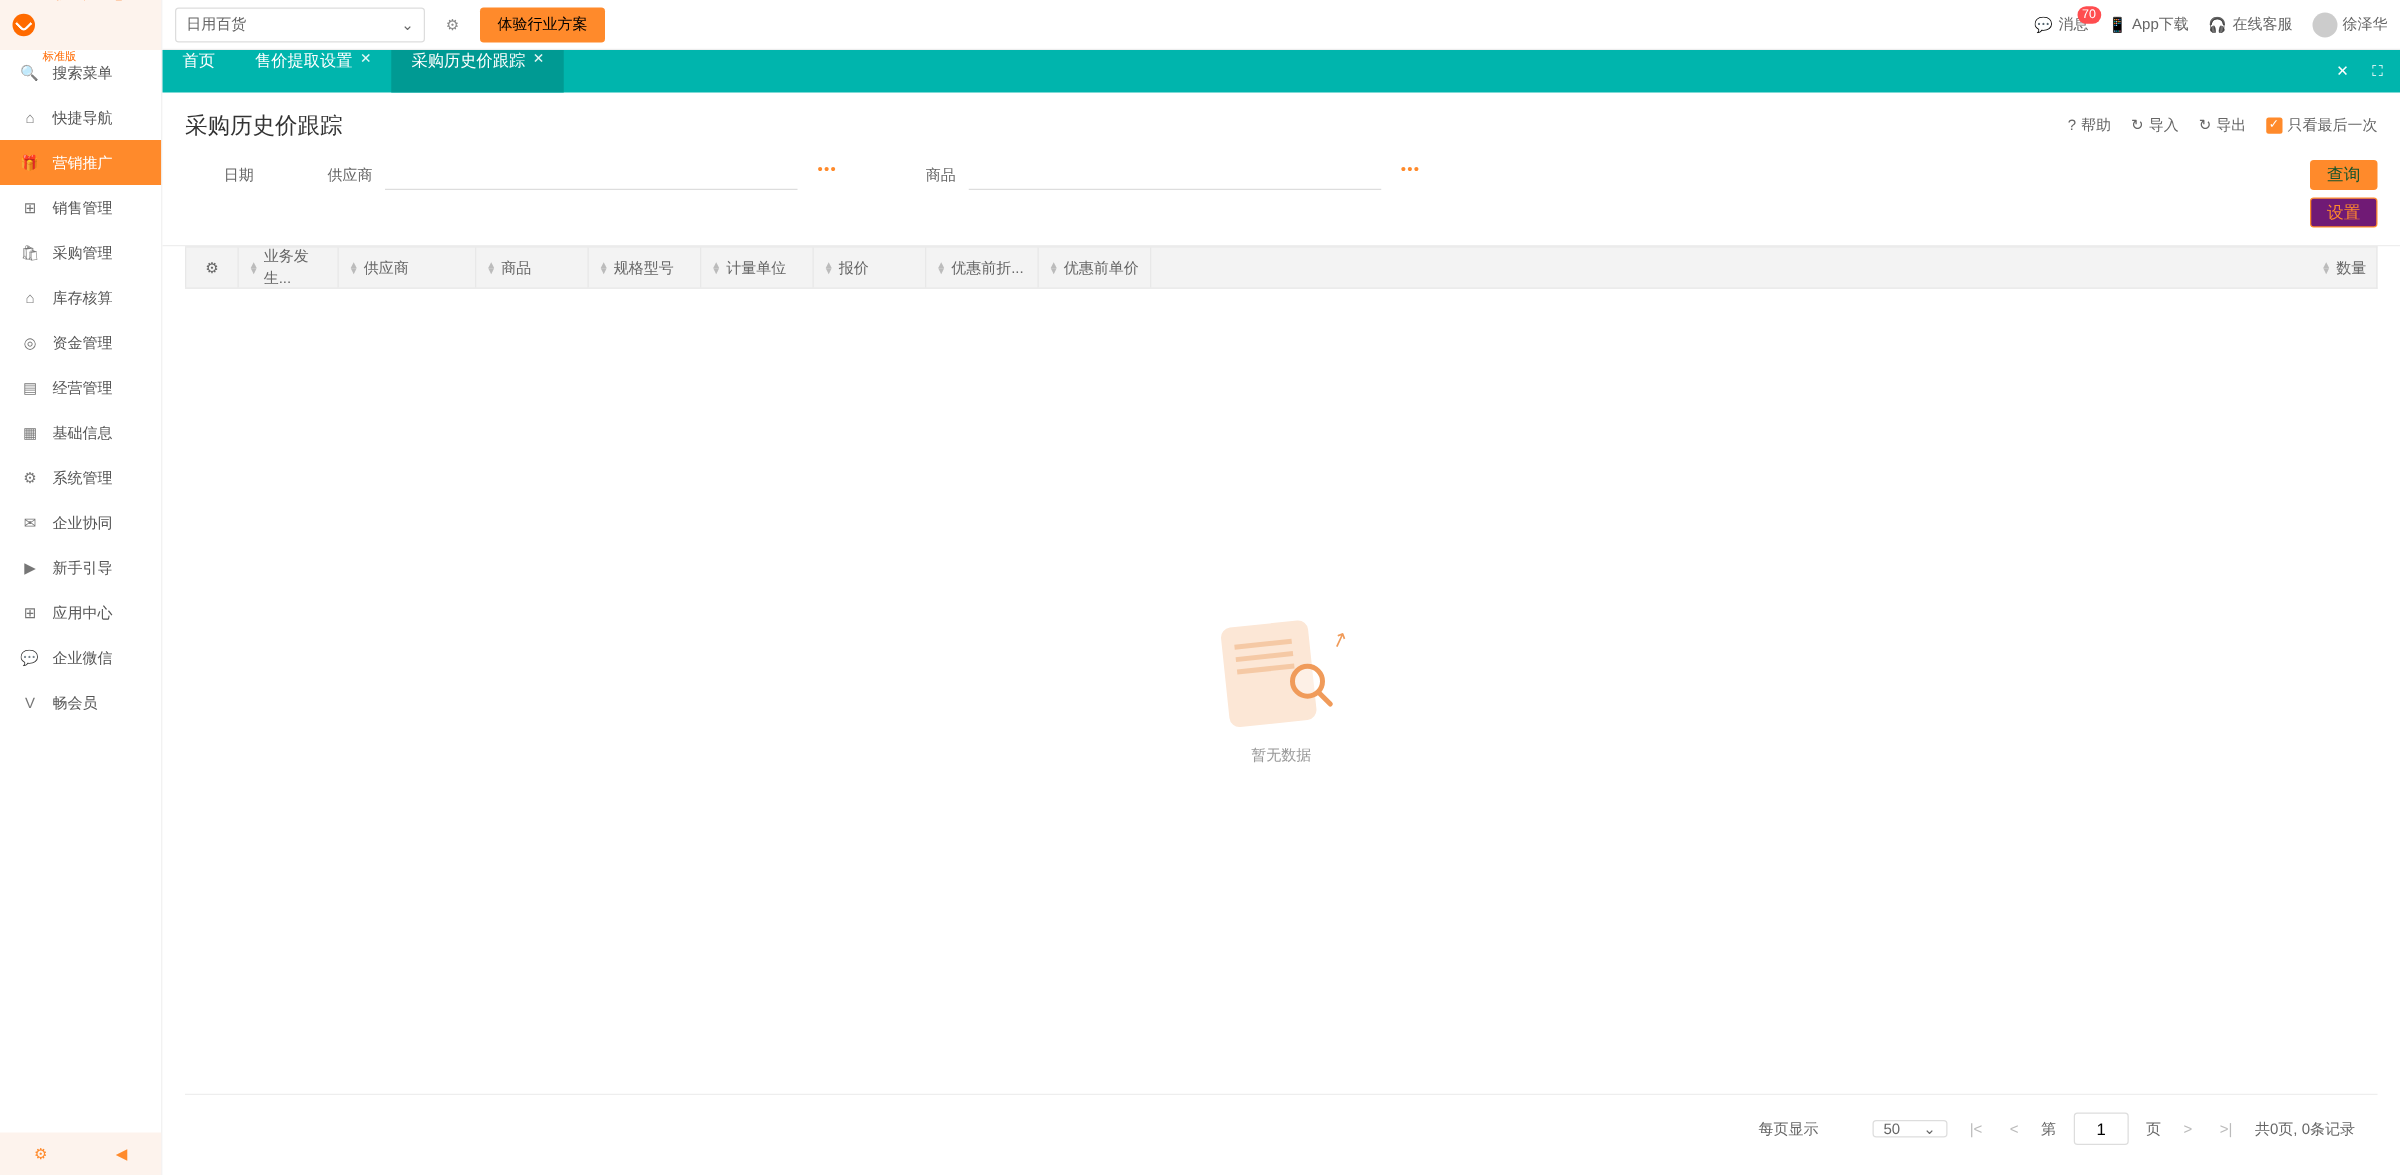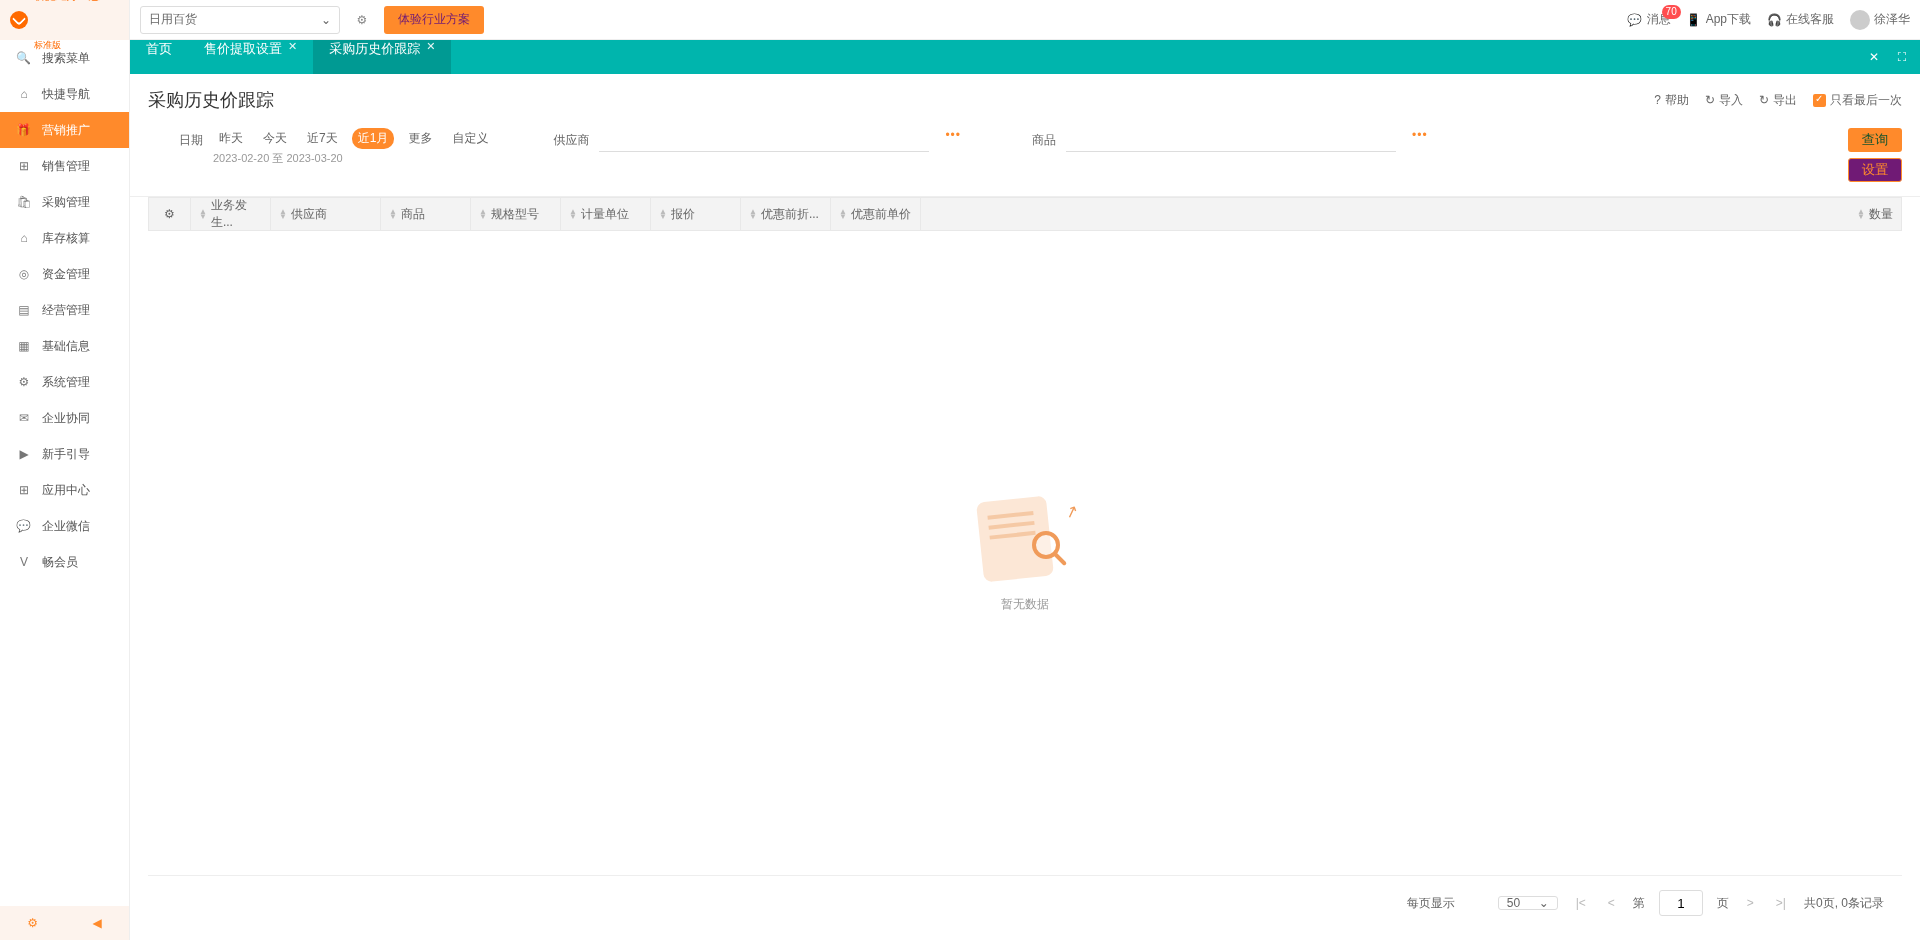--- a/index.html
+++ b/index.html
@@ -23,21 +23,21 @@
 .sidebar-footer { height: 34px; background: #fdf3ed; display: flex; align-items: center; justify-content: space-around; }
 .sidebar-footer .ic { color: #ff8a2b; cursor: pointer; }
 
 
 .main { flex: 1; display: flex; flex-direction: column; background: #fff; }
 
 
 .topbar { height: 40px; display: flex; align-items: center; padding: 0 10px; gap: 10px; border-bottom: 1px solid #eee; }
 .dropdown { width: 200px; height: 28px; border: 1px solid #ddd; border-radius: 3px; display: flex; align-items: center; padding: 0 8px; justify-content: space-between; cursor: pointer; color: #666; }
 .gear-btn { width: 24px; text-align: center; color: #888; cursor: pointer; }
-.orange-btn { background: #ff8a2b; color: #701a75; border: none; height: 28px; padding: 0 14px; border-radius: 3px; cursor: pointer; font-size: 12px; }
+.orange-btn { background: #ff8a2b; color: #000000; border: none; height: 28px; padding: 0 14px; border-radius: 3px; cursor: pointer; font-size: 12px; }
 .topbar-right { margin-left: auto; display: flex; align-items: center; gap: 16px; color: #666; }
 .tr-item { display: flex; align-items: center; gap: 4px; cursor: pointer; position: relative; }
 .badge { position: absolute; top: -6px; right: -10px; background: #ff4d4f; color: #fff; font-size: 10px; border-radius: 8px; padding: 0 4px; line-height: 14px; }
 .avatar { width: 20px; height: 20px; background: #ccc; border-radius: 50%; display: inline-block; }
 
 
 .tabs { height: 34px; background: #00b5ad; display: flex; align-items: stretch; color: #fff; }
 .tab { padding: 0 16px; display: flex; gap: 6px; cursor: pointer; font-size: 13px; }
 .tab.active { background: #009a93; }
 .tab .close { font-size: 11px; opacity: .9; }
@@ -236,35 +236,20 @@
             <span class="check"></span>
             <span>只看最后一次</span>
           </span>
       </div>
     </div>
 
     <div class="filter">
       <div class="filter-row">
         <div class="fgroup">
           <span class="flabel">日期</span>
-          <div class="date-tags">
-            <div class="tags" id="date-tags">
-                <span class="tag">昨天</span>
-                <span class="tag">今天</span>
-                <span class="tag">近7天</span>
-                <span class="tag active">近1月</span>
-                <span class="tag">更多</span>
-                <span class="tag">自定义</span>
-              </div>
-            <div class="date-range">
-              <span>2023-02-20</span>
-              <span>至</span>
-              <span>2023-03-20</span>
-            </div>
-          </div>
         </div>
         <div class="fgroup">
           <span class="flabel">供应商</span>
           <input class="finput" style="">
           <span class="more-icon">•••</span>
         </div>
         <div class="fgroup">
           <span class="flabel">商品</span>
           <input class="finput" style="">
           <span class="more-icon">•••</span>

